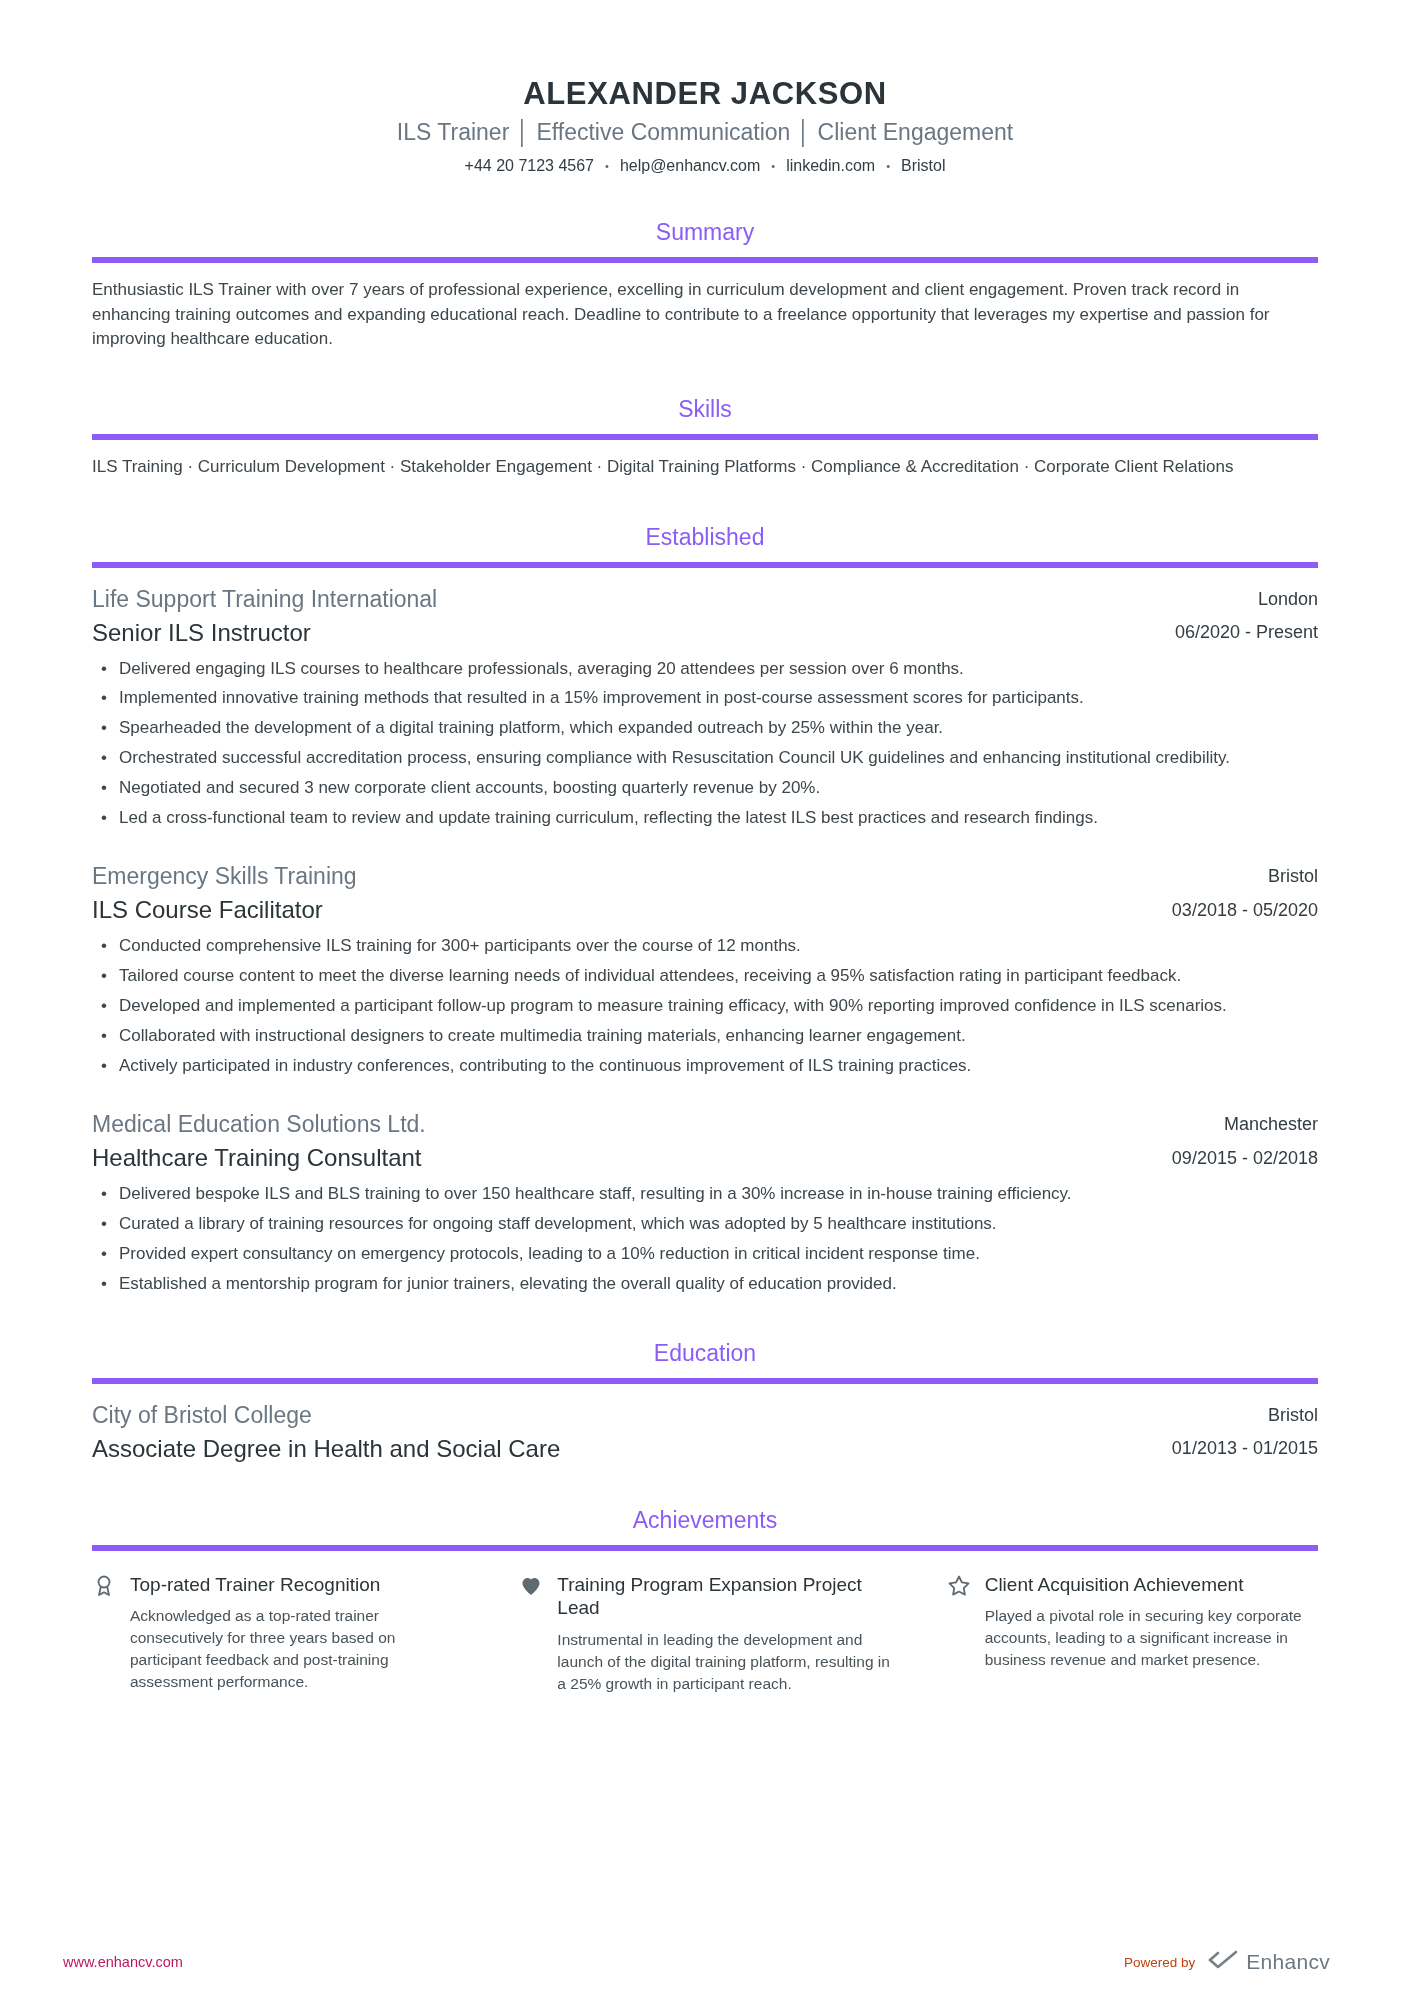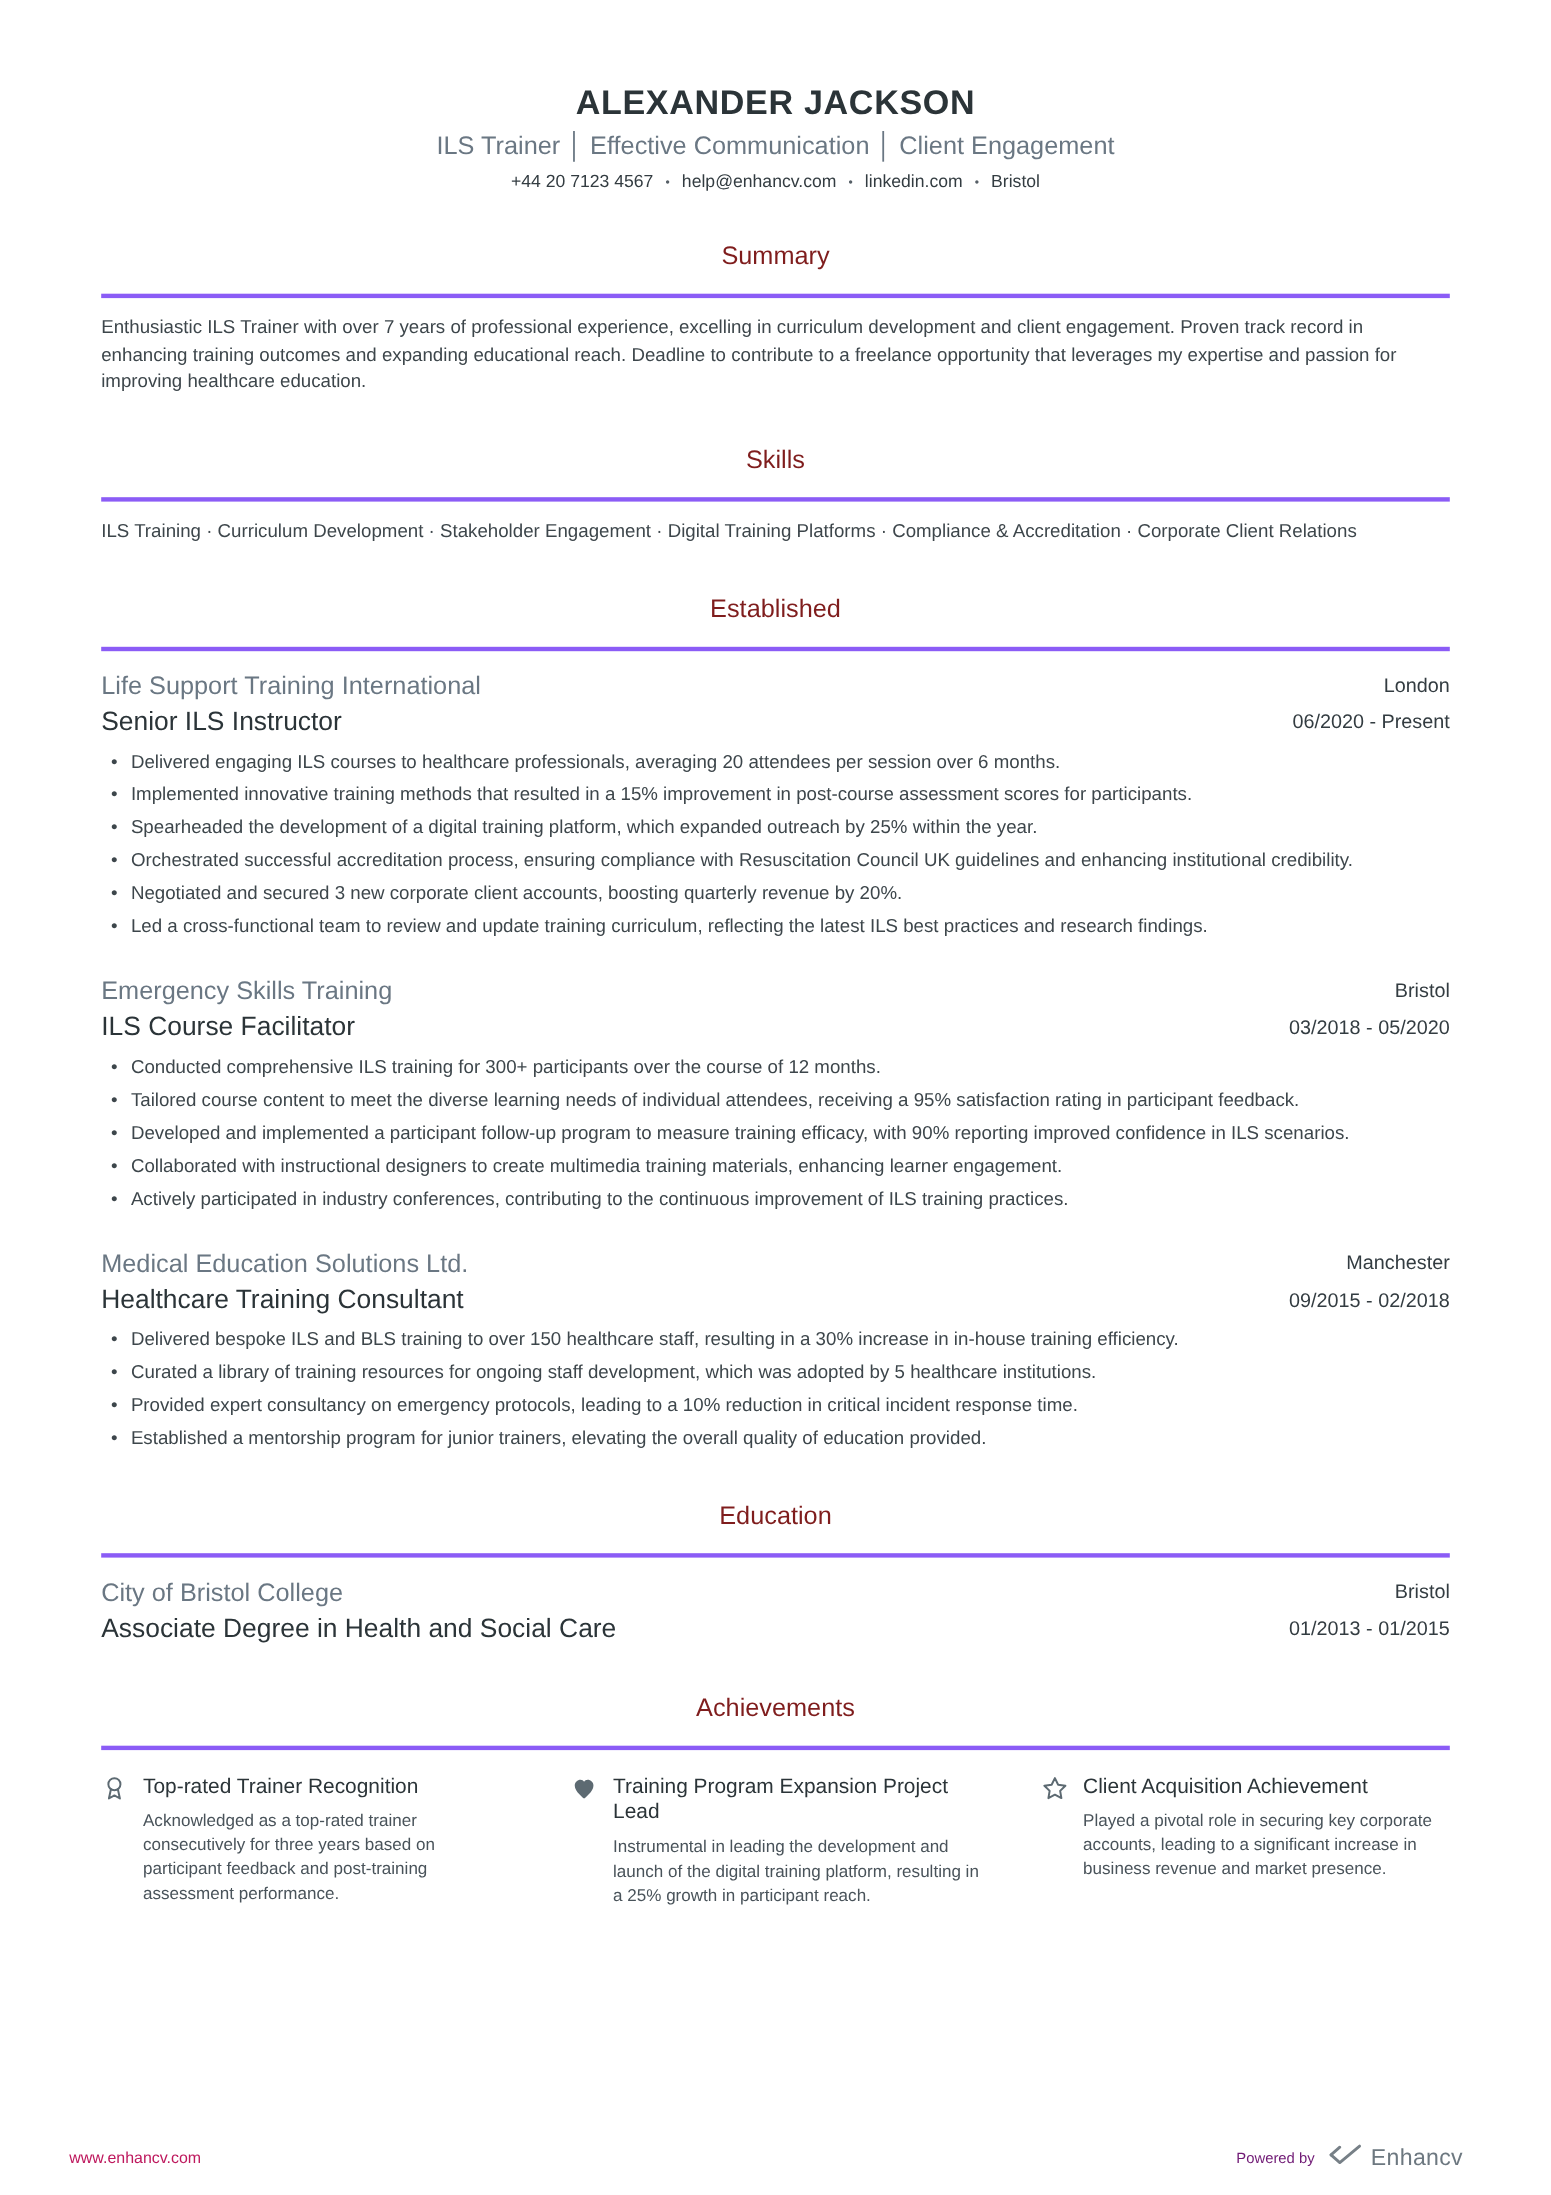--- a/index.html
+++ b/index.html
@@ -9,21 +9,21 @@
 
   
   .header { text-align:center; }
   .name { font-size:31px; font-weight:700; letter-spacing:0.6px; color:#2b3438; }
   .tagline { font-size:23px; font-weight:400; color:#6a7783; margin-top:7px; }
   .contact { margin-top:11px; font-size:16px; color:#333c41; display:flex; justify-content:center; align-items:center; gap:11px; }
   .contact .sep { font-size:11px; color:#565f66; line-height:1; }
 
   
   .section { margin-top:44px; }
-  .section-title { text-align:center; font-weight:400; font-size:23px; color:#7f1d1d; padding-bottom:21px; border-bottom:4px solid #8b5cf6; }
+  .section-title { text-align:center; font-weight:400; font-size:23px; color:#8b5cf6; padding-bottom:11px; border-bottom:6px solid #8b5cf6; }
   .section-body { padding-top:15px; font-size:17px; line-height:1.45; color:#3d464b; }
 
   
   .entry { padding-top:18px; }
   .entry + .entry { padding-top:28px; }
   .entry-row { display:flex; justify-content:space-between; align-items:center; }
   .company { font-size:23px; font-weight:400; color:#6a7783; }
   .entry-meta { font-size:18px; color:#333c41; white-space:nowrap; text-align:right; }
   .role-row { margin-top:6px; }
   .role { font-size:24px; color:#2b3438; }
@@ -35,21 +35,21 @@
   .ach-grid { display:grid; grid-template-columns:repeat(3, 1fr); column-gap:56px; padding-top:22px; }
   .ach { display:flex; gap:12px; align-items:flex-start; }
   .ach-icon { flex:0 0 26px; margin-top:1px; }
   .ach-title { font-size:19px; color:#2b3438; line-height:1.25; font-weight:400; }
   .ach-text { margin-top:9px; font-size:15.5px; line-height:1.42; color:#49535a; }
 
   
   .footer { position:absolute; left:63px; right:80px; bottom:32px; display:flex; justify-content:space-between; align-items:center; }
   .footer-site { font-size:14.5px; color:#be185d; }
   .powered { display:flex; align-items:center; gap:12px; }
-  .powered-label { font-size:13.5px; color:#701a75; }
+  .powered-label { font-size:13.5px; color:#c2410c; }
   .brand { display:flex; align-items:center; gap:7px; }
   .brand-name { font-size:21px; color:#6d7880; letter-spacing:0.3px; }
 </style>
 </head>
 <body>
 
 <div class="page">
 
   <header class="header">
     <h1 class="name">ALEXANDER JACKSON</h1>

